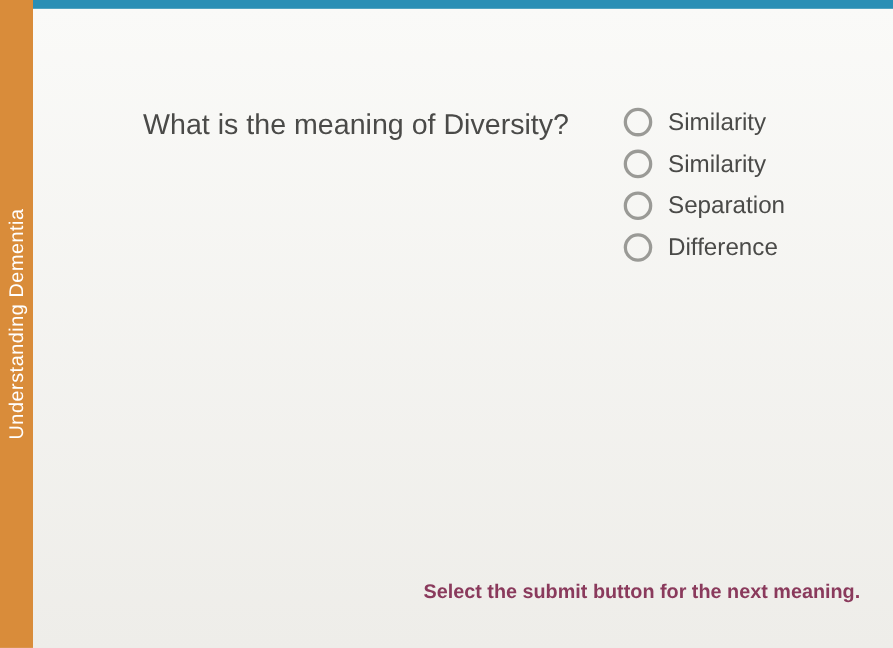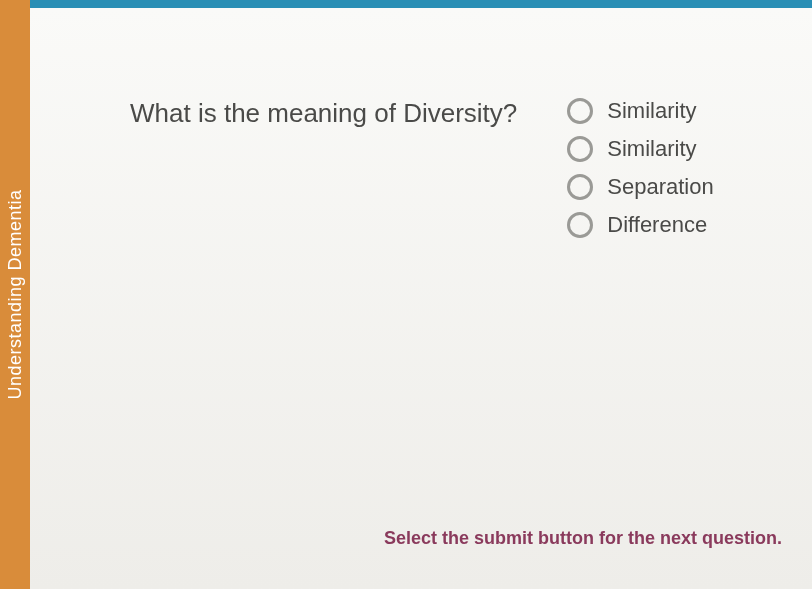--- a/index.html
+++ b/index.html
@@ -107,15 +107,15 @@
       </div>
       <div class="option-item">
         <div class="radio-circle"></div>
         <div class="option-label">Separation</div>
       </div>
       <div class="option-item">
         <div class="radio-circle"></div>
         <div class="option-label">Difference</div>
       </div>
     </div>
-    <div class="instruction-text">Select the submit button for the next question.</div>
+    <div class="instruction-text">Select the submit button for the next meaning.</div>
   </div>
 </div>
 
 </body></html>

